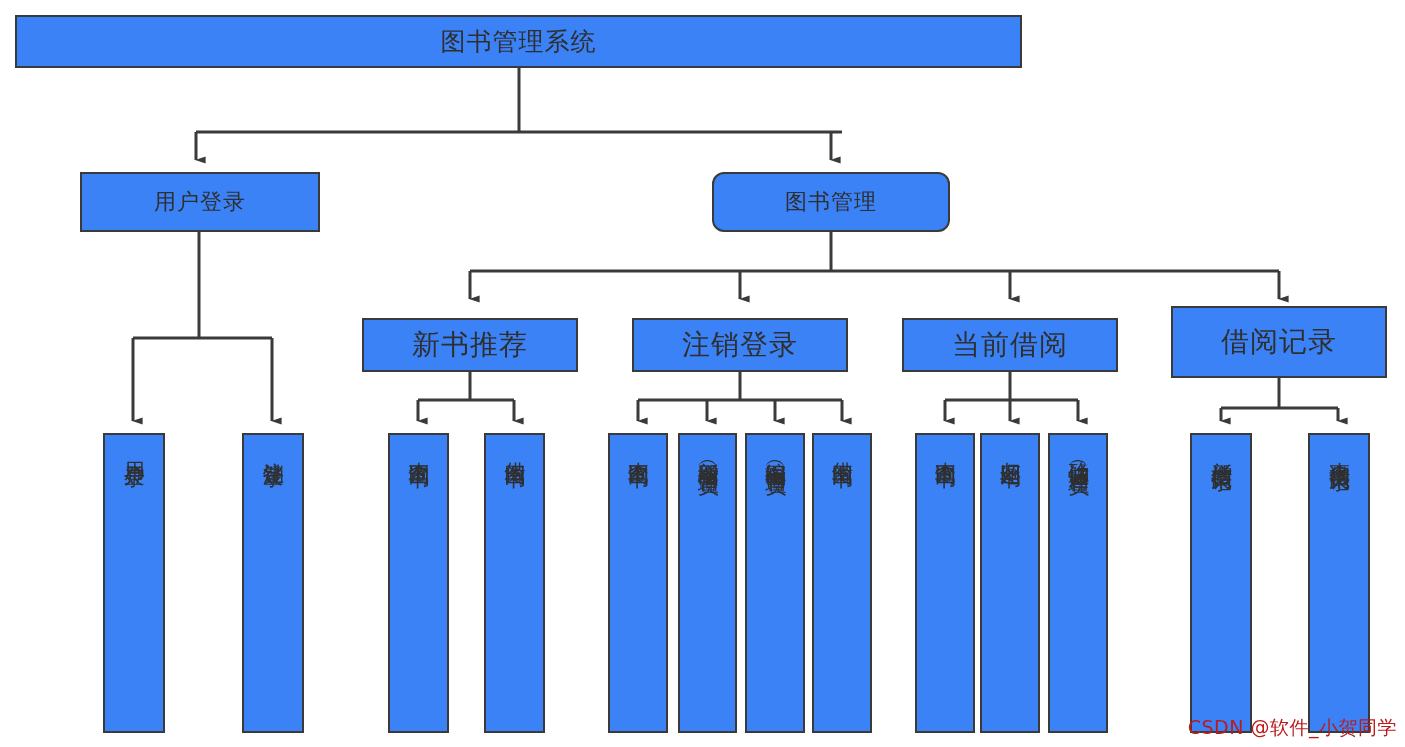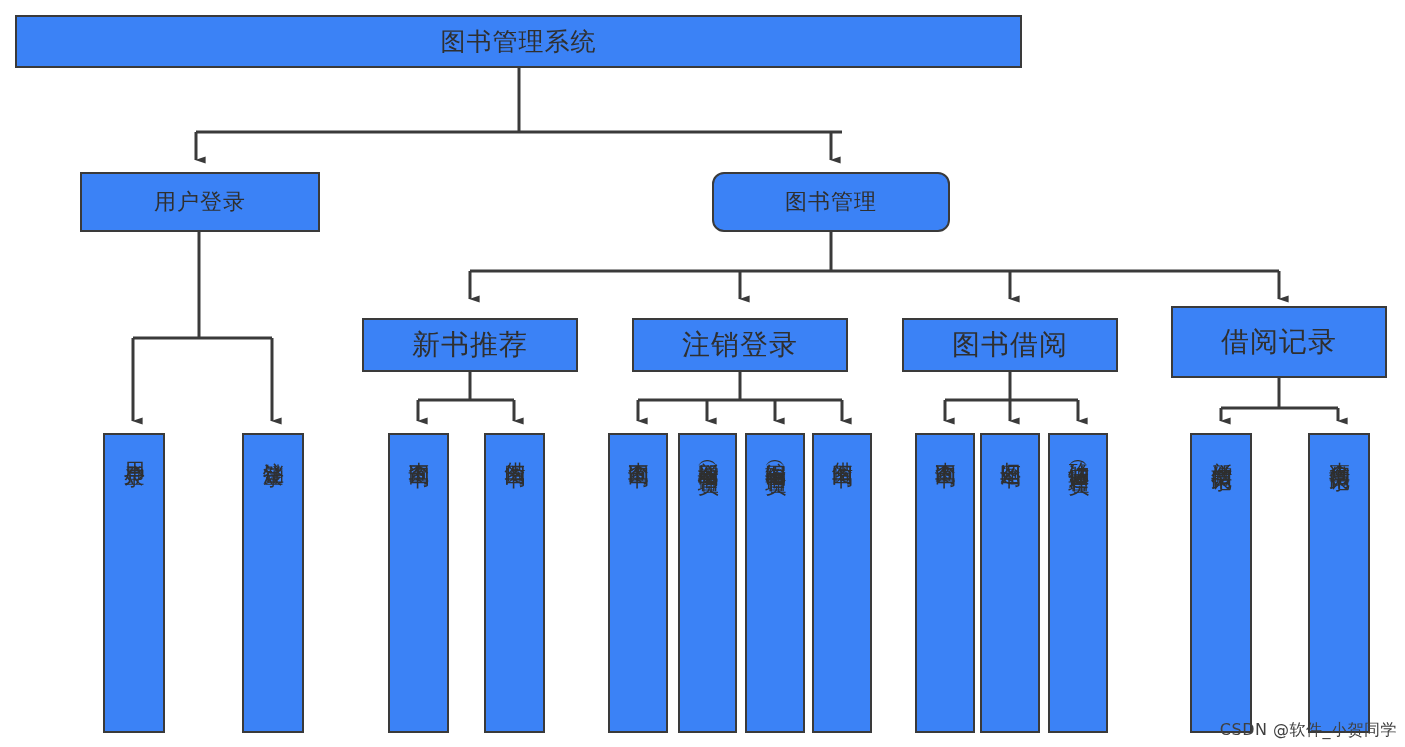--- a/index.html
+++ b/index.html
@@ -60,22 +60,22 @@
     letter-spacing: 2px;
     white-space: nowrap;
   }
   .leaf-tall .vlabel {
     line-height: 1.12;
   }
   #watermark {
     position: absolute;
     right: 8px;
     bottom: 6px;
-    font-size: 16px;
-    color: #404040;
+    font-size: 19px;
+    color: #b91c1c;
     letter-spacing: 0.5px;
     z-index: 5;
     white-space: nowrap;
   }
 </style>
 </head>
 <body>
 
 <div id="diagram-root">
 
@@ -140,21 +140,21 @@
     <span>图书管理</span>
   </div>
 
   <div class="node node-l3" style="left:362px; top:318px; width:216px; height:54px;">
     <span>新书推荐</span>
   </div>
   <div class="node node-l3" style="left:632px; top:318px; width:216px; height:54px;">
     <span>注销登录</span>
   </div>
   <div class="node node-l3" style="left:902px; top:318px; width:216px; height:54px;">
-    <span>图书借阅</span>
+    <span>当前借阅</span>
   </div>
   <div class="node node-l3" style="left:1171px; top:306px; width:216px; height:72px;">
     <span>借阅记录</span>
   </div>
 
   <div class="node node-leaf" style="left:103px; top:433px; width:62px; height:300px;">
     <span class="vlabel">用户登录</span>
   </div>
   <div class="node node-leaf" style="left:242px; top:433px; width:62px; height:300px;">
     <span class="vlabel">注销登录</span>

